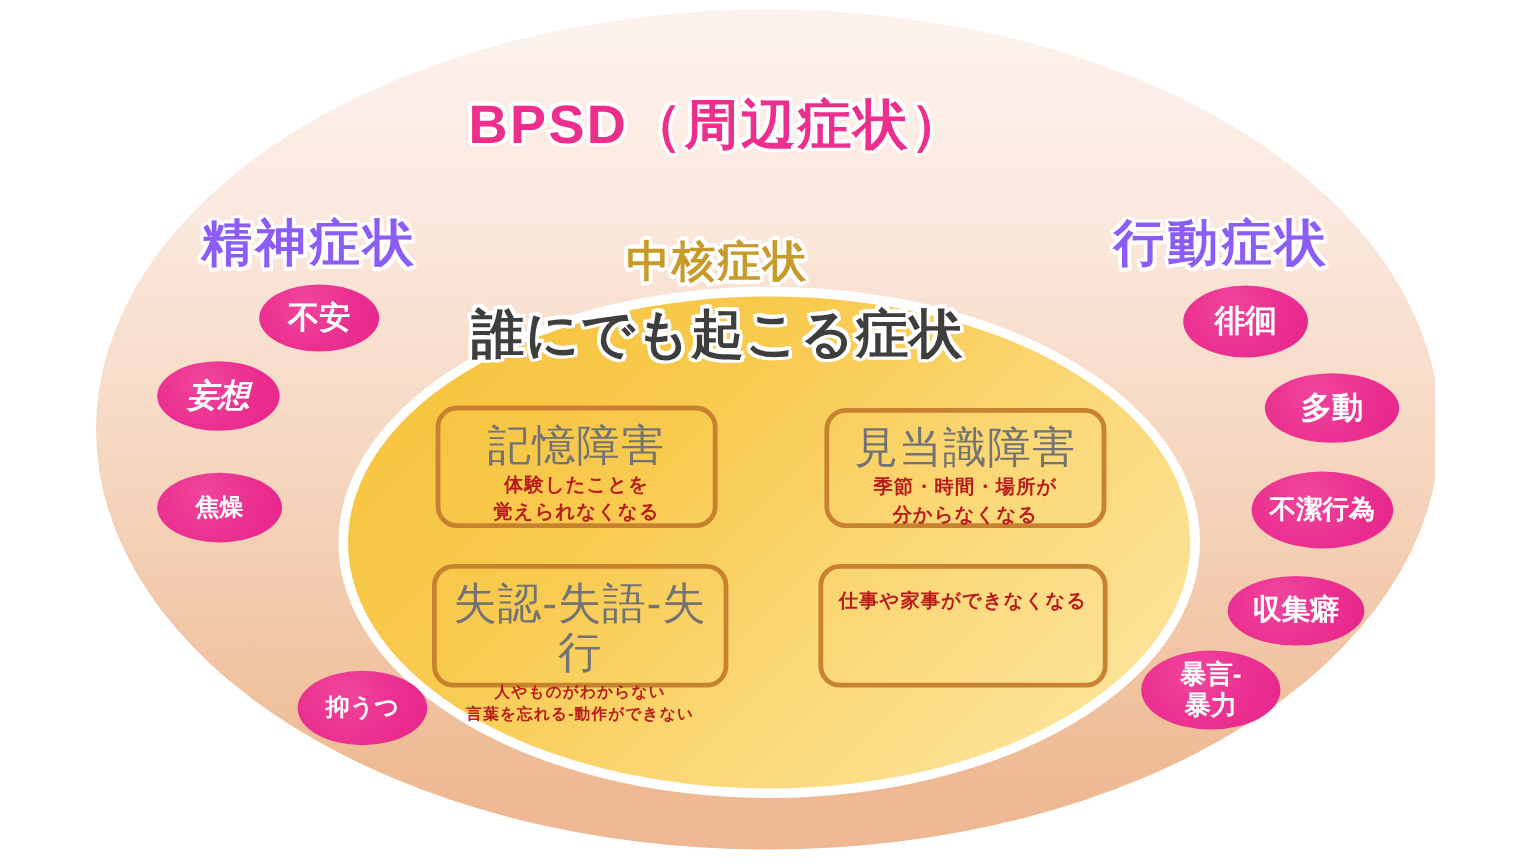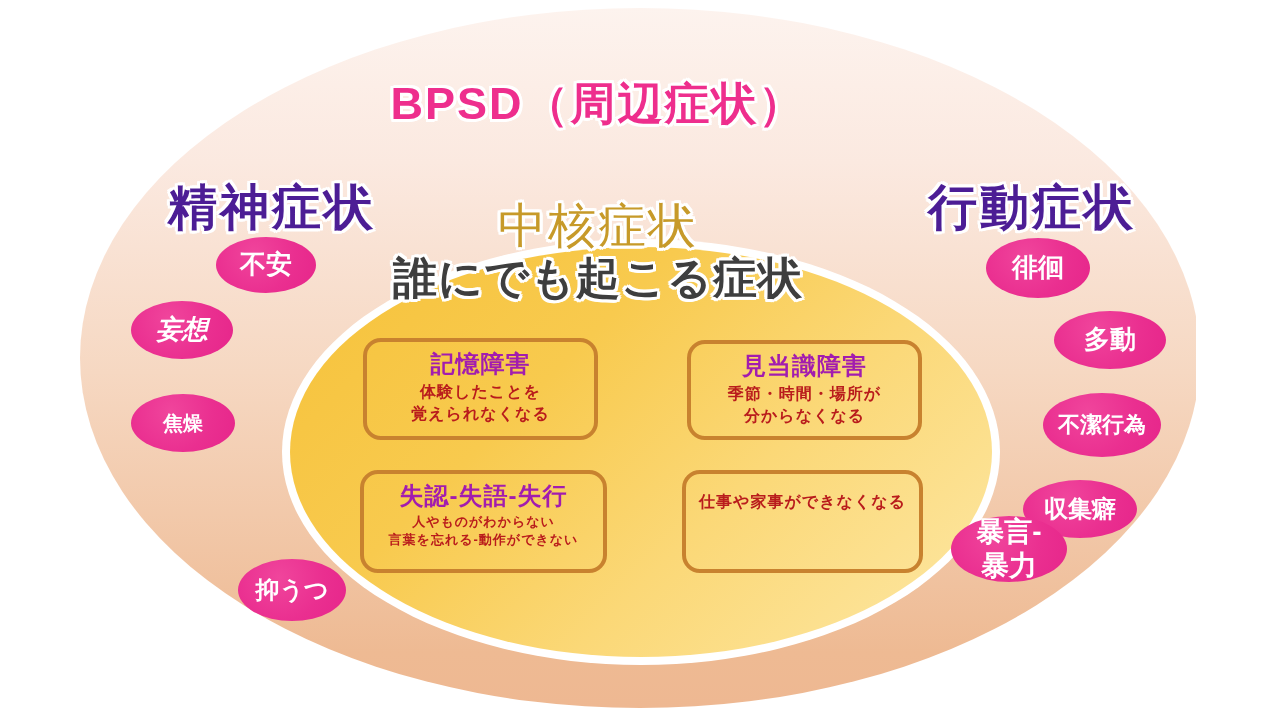--- a/index.html
+++ b/index.html
@@ -23,45 +23,45 @@
     text-shadow:
       -3px 0 0 #fff, 3px 0 0 #fff, 0 -3px 0 #fff, 0 3px 0 #fff,
       -2px -2px 0 #fff, 2px -2px 0 #fff, -2px 2px 0 #fff, 2px 2px 0 #fff,
       -3px -2px 0 #fff, 3px 2px 0 #fff, -2px 3px 0 #fff, 2px -3px 0 #fff;
   }
   .main-title{
     position:absolute;top:74px;left:0;width:100%;text-align:center;
     font-size:45px;font-weight:bold;color:#ee2e8d;letter-spacing:2px;white-space:nowrap;
   }
   .group-header{
-    position:absolute;font-size:49px;font-weight:bold;color:#4c1d95;
+    position:absolute;font-size:42px;font-weight:bold;color:#8b5cf6;
     letter-spacing:3px;white-space:nowrap;
   }
   .group-header.left{left:168px;top:175px;}
   .group-header.right{left:928px;top:175px;}
   .core-header{
     position:absolute;top:194px;left:0;width:100%;text-align:center;
-    font-size:48px;font-weight:normal;color:#c79a29;letter-spacing:2px;
+    font-size:36px;font-weight:bold;color:#c79a29;letter-spacing:2px;
   }
   .core-subheader{
     position:absolute;top:249px;left:0;width:100%;text-align:center;
     font-size:44px;font-weight:bold;color:#3e3e3e;letter-spacing:1px;
   }
   .bubble{
     position:absolute;border-radius:50%;
     background:radial-gradient(circle at 38% 30%,#f0459c 0%,#ea2f90 55%,#e6258a 100%);
     display:flex;align-items:center;justify-content:center;
     color:#ffffff;font-weight:bold;text-align:center;line-height:1.2;white-space:pre-line;
   }
   .core-box{
     position:absolute;box-sizing:border-box;border:4px solid #c8822f;border-radius:18px;
     text-align:center;padding-top:8px;
   }
   .box-title{
-    font-size:24px;font-weight:bold;color:#a21caf;line-height:1.15;letter-spacing:1px;
+    font-size:36px;font-weight:normal;color:#737373;line-height:1.15;letter-spacing:1px;
   }
   .box-desc{
     font-size:16px;font-weight:bold;color:#b91c1c;line-height:1.4;
     white-space:pre-line;margin-top:3px;letter-spacing:1px;
   }
 </style>
 </head>
 <body>
 
 <div class="stage">
@@ -73,27 +73,27 @@
 
   <div class="main-title wstroke">BPSD（周辺症状）</div>
   <div class="group-header left wstroke">精神症状</div>
   <div class="group-header right wstroke">行動症状</div>
   <div class="core-header wstroke">中核症状</div>
   <div class="core-subheader wstroke">誰にでも起こる症状</div>
 
   <div class="bubble" style="left:216px;top:237px;width:100px;height:56px;font-size:26px;">不安</div>
   <div class="bubble" style="left:131px;top:301px;width:102px;height:58px;font-size:26px;font-style:italic;">妄想</div>
   <div class="bubble" style="left:131px;top:394px;width:104px;height:58px;font-size:20px;">焦燥</div>
-  <div class="bubble" style="left:238px;top:559px;width:108px;height:62px;font-size:24px;">抑うつ</div>
+  <div class="bubble" style="left:248px;top:559px;width:108px;height:62px;font-size:20px;">抑うつ</div>
 
   <div class="bubble" style="left:986px;top:238px;width:104px;height:60px;font-size:26px;">徘徊</div>
   <div class="bubble" style="left:1054px;top:311px;width:112px;height:58px;font-size:26px;">多動</div>
   <div class="bubble" style="left:1043px;top:393px;width:118px;height:64px;font-size:22px;">不潔行為</div>
   <div class="bubble" style="left:1023px;top:480px;width:114px;height:58px;font-size:24px;">収集癖</div>
-  <div class="bubble" style="left:951px;top:516px;width:116px;height:66px;font-size:28px;">暴言-
+  <div class="bubble" style="left:951px;top:542px;width:116px;height:66px;font-size:22px;">暴言-
 暴力</div>
 
   <div class="core-box" style="left:363px;top:338px;width:235px;height:102px;">
     <div class="box-title">記憶障害</div>
     <div class="box-desc">体験したことを
 覚えられなくなる</div>
   </div>
 
   <div class="core-box" style="left:687px;top:340px;width:235px;height:100px;">
     <div class="box-title">見当識障害</div>

